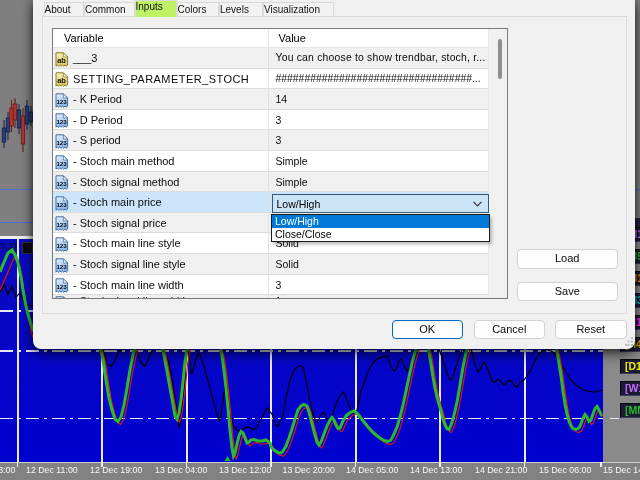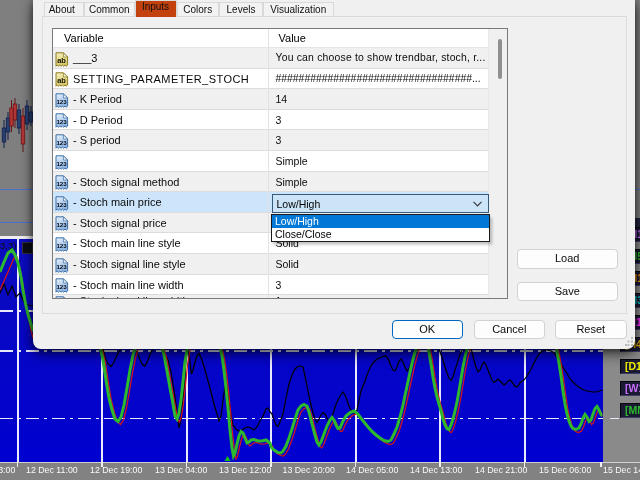--- a/index.html
+++ b/index.html
@@ -2,21 +2,21 @@
 <html><head><meta charset="utf-8"><style>
 *{margin:0;padding:0;box-sizing:border-box}
 html,body{width:640px;height:480px;overflow:hidden;background:#7f7f7f;font-family:"Liberation Sans",sans-serif}
 #stage{position:relative;width:640px;height:480px;overflow:hidden}
 .abs{position:absolute}
 .vsep{top:238.5px;width:2px;height:224px;background:#e9e9fb}
 .dash{left:0;width:602.5px;height:1.8px;background:repeating-linear-gradient(90deg,#e8e8f8 0 13px,transparent 13px 18px,#e8e8f8 18px 21px,transparent 21px 26px)}
 .tfb{left:619.5px;width:21px;height:14.5px;background:#1a1a33;border:1px solid #06060e;border-bottom-color:#3c3c66;font-size:10.5px;font-weight:bold;line-height:13px;padding-left:4.5px;overflow:hidden;white-space:nowrap}
 .tick{top:462px;width:1.5px;height:4.5px;background:#efefef}
 .tlab{top:465.3px;color:#fafafa;font-size:8.8px;white-space:nowrap}
-.tab{top:2px;height:14px;background:#f2f2f2;border:1px solid #d9d9d9;border-bottom:none;text-align:center;font-size:10px;line-height:13px;color:#111}
+.tab{top:2px;height:14px;background:#f2f2f2;border:1px solid #d9d9d9;border-bottom:none;text-align:left;font-size:10px;line-height:13px;color:#111}
 .row{left:0;width:435px;height:20.6px}
 .rname{position:absolute;left:20px;top:0;height:20.6px;line-height:20.6px;font-size:11px;color:#0a0a0a;white-space:nowrap}
 .rval{position:absolute;left:222.5px;top:0;height:20.6px;line-height:20.6px;font-size:10.5px;color:#0a0a0a;white-space:nowrap}
 .icon{position:absolute;left:2px;top:3.5px}
 .btn{position:absolute;background:#fdfdfd;border:1px solid #d2d2d2;border-radius:4px;font-size:11px;color:#0a0a0a;text-align:center}
 </style></head><body>
 <div id="stage">
 
 <div class="abs" id="pricepane" style="left:0;top:0;width:640px;height:238px;background:#7f7f7f"></div>
 <div class="abs" style="left:0;top:189px;width:640px;height:1px;background:#4a6fd1"></div>
@@ -110,21 +110,21 @@
 
 <div class="abs" id="dialog" style="left:33px;top:0;width:601.5px;height:348.5px;background:#f0f0f0;border-radius:0 0 8px 8px;box-shadow:0 5px 14px rgba(0,0,0,.55),0 1px 7px rgba(0,0,0,.5)">
 
   <div class="abs" style="left:9px;top:16px;width:584.5px;height:297.5px;border:1px solid #dcdcdc;border-top-color:#d9d9d9"></div>
 
   <div class="abs tab" style="left:10.5px;width:40.5px;padding-right:4px">About</div>
   <div class="abs tab" style="left:51px;width:50.5px">Common</div>
   <div class="abs tab" style="left:143.5px;width:42.5px">Colors</div>
   <div class="abs tab" style="left:186px;width:44px">Levels</div>
   <div class="abs tab" style="left:230px;width:70.5px">Visualization</div>
-  <div class="abs tab" style="left:101.5px;width:42px;top:0;height:17px;background:#c2410c;line-height:11px;z-index:2">Inputs</div>
+  <div class="abs tab" style="left:101.5px;width:42px;top:0;height:17px;background:#bef264;line-height:11px;z-index:2">Inputs</div>
 
   <div class="abs" style="left:19px;top:28px;width:455.5px;height:270.5px;border:1px solid #7a7a7a;background:#fff;overflow:hidden">
     <div class="abs" style="left:0;top:0;width:472px;height:19px;background:#fff;border-bottom:1px solid #e5e5e5">
       <span style="position:absolute;left:11px;top:3px;font-size:11px">Variable</span>
       <span style="position:absolute;left:225.5px;top:3px;font-size:11px">Value</span>
     </div>
     <div id="rows" class="abs" style="left:0;top:19px;width:435px;height:252px">
           <svg width="0" height="0" style="position:absolute">
             <defs>
               <linearGradient id="gb" x1="0" y1="0" x2="0.3" y2="1">
@@ -181,20 +181,21 @@
             </svg>
             <span class="rname" style="">- S period</span>
             <span class="rval" style="">3</span>
           </div>
           <div class="row" style="position:absolute;top:103.0px;background:#ffffff;box-shadow:inset 0 -1px #dcdcdc">
             <svg class="icon" width="14" height="15" viewBox="0 0 14 15">
               <path d="M1,0.8 h7.4 l4.2,4.2 v8 l-1.3,1.2 -1.3,-1.2 -1.3,1.2 -1.3,-1.2 -1.3,1.2 -1.3,-1.2 -1.3,1.2 -1.3,-1.2 -1.2,1.2 z" fill="url(#gb)" stroke="#3c6ea5" stroke-width="1"></path>
               <path d="M8.4,0.8 v4.2 h4.2 z" fill="#ffffff" fill-opacity="0.75" stroke="#3c6ea5" stroke-width="0.7"></path>
               <text x="6.6" y="10.6" font-size="6.2" font-weight="bold" fill="#000a1a" text-anchor="middle" font-family="Liberation Sans">123</text>
             </svg>
+            <span class="rname" style="">- Stoch main method</span>
             <span class="rval" style="">Simple</span>
           </div>
           <div class="row" style="position:absolute;top:123.6px;background:#f0f0f0;box-shadow:inset 0 -1px #dcdcdc">
             <svg class="icon" width="14" height="15" viewBox="0 0 14 15">
               <path d="M1,0.8 h7.4 l4.2,4.2 v8 l-1.3,1.2 -1.3,-1.2 -1.3,1.2 -1.3,-1.2 -1.3,1.2 -1.3,-1.2 -1.3,1.2 -1.3,-1.2 -1.2,1.2 z" fill="url(#gb)" stroke="#3c6ea5" stroke-width="1"></path>
               <path d="M8.4,0.8 v4.2 h4.2 z" fill="#ffffff" fill-opacity="0.75" stroke="#3c6ea5" stroke-width="0.7"></path>
               <text x="6.6" y="10.6" font-size="6.2" font-weight="bold" fill="#000a1a" text-anchor="middle" font-family="Liberation Sans">123</text>
             </svg>
             <span class="rname" style="">- Stoch signal method</span>
             <span class="rval" style="">Simple</span>

